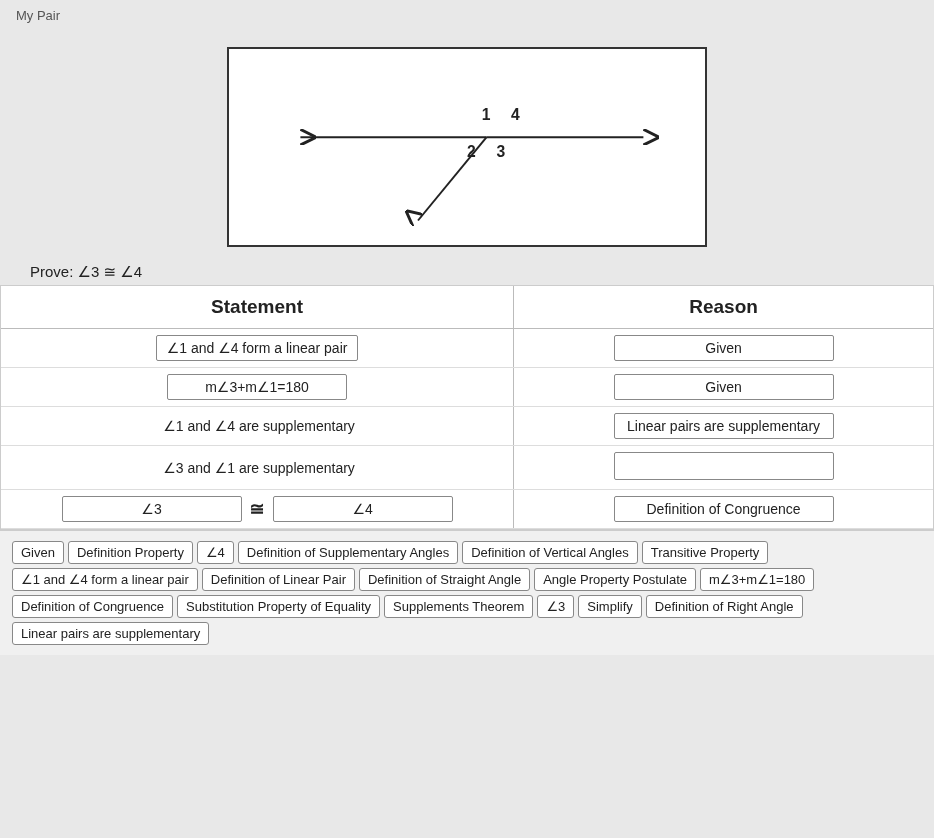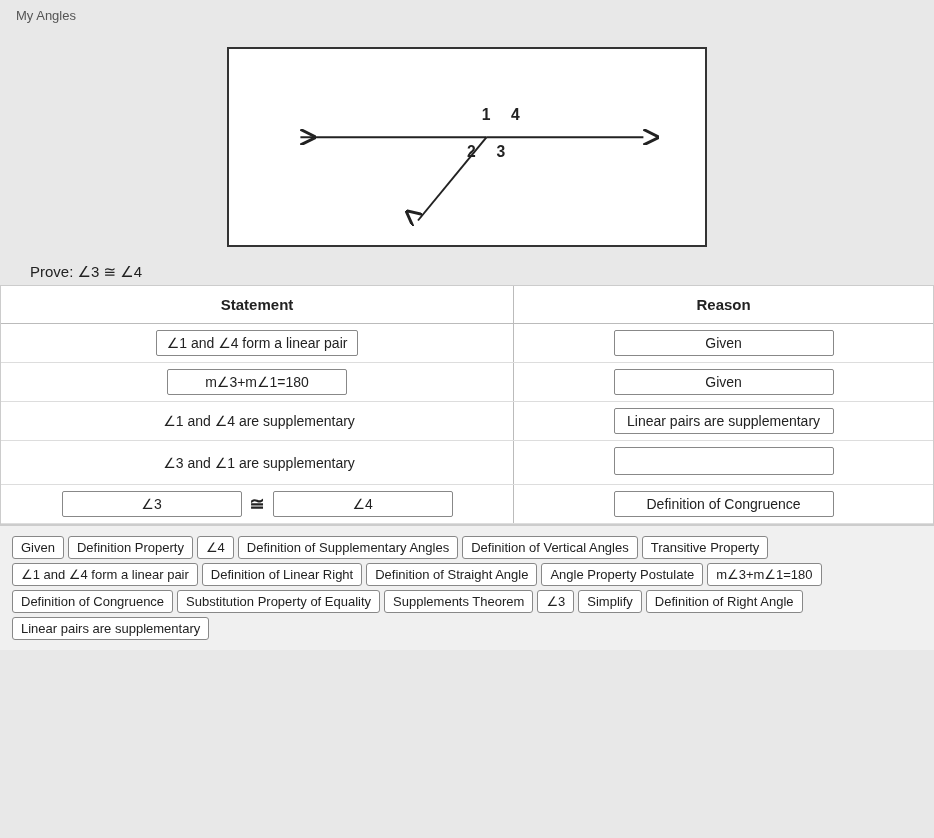--- a/index.html
+++ b/index.html
@@ -47,21 +47,21 @@
     }
 
     .proof-table {
       width: 100%;
       border-collapse: collapse;
     }
 
     .proof-table thead tr th {
       text-align: center;
       font-weight: bold;
-      font-size: 15px;
+      font-size: 19px;
       padding: 10px 20px;
       border-bottom: 1px solid #bbb;
     }
 
     .proof-table thead tr th:first-child {
       border-right: 1px solid #bbb;
       width: 55%;
     }
 
     .proof-table tbody tr td {
@@ -155,21 +155,21 @@
     
     svg.diagram-svg {
       width: 100%;
       height: 100%;
     }
   </style>
 </head>
 <body>
 
 <div class="top-bar">
-  <span>My Angles</span>
+  <span>My Pair</span>
 </div>
 
 <div class="diagram-area">
   <div class="diagram-box">
     <svg class="diagram-svg" viewBox="0 0 480 200">
 
       <defs>
         <marker id="arrowLeft" markerWidth="8" markerHeight="8" refX="8" refY="4" orient="auto">
           <path d="M8,0 L0,4 L8,8" fill="none" stroke="#222" stroke-width="1.5"></path>
         </marker>
@@ -265,21 +265,21 @@
 </div>
 
 <div class="token-bank" id="token-bank">
 <span class="token">Given</span>
     <span class="token">Definition Property</span>
     <span class="token">∠4</span>
     <span class="token">Definition of Supplementary Angles</span>
     <span class="token">Definition of Vertical Angles</span>
     <span class="token">Transitive Property</span>
     <span class="token">∠1 and ∠4 form a linear pair</span>
-    <span class="token">Definition of Linear Right</span>
+    <span class="token">Definition of Linear Pair</span>
     <span class="token">Definition of Straight Angle</span>
     <span class="token">Angle Property Postulate</span>
     <span class="token">m∠3+m∠1=180</span>
     <span class="token">Definition of Congruence</span>
     <span class="token">Substitution Property of Equality</span>
     <span class="token">Supplements Theorem</span>
     <span class="token">∠3</span>
     <span class="token">Simplify</span>
     <span class="token">Definition of Right Angle</span>
     <span class="token">Linear pairs are supplementary</span>

